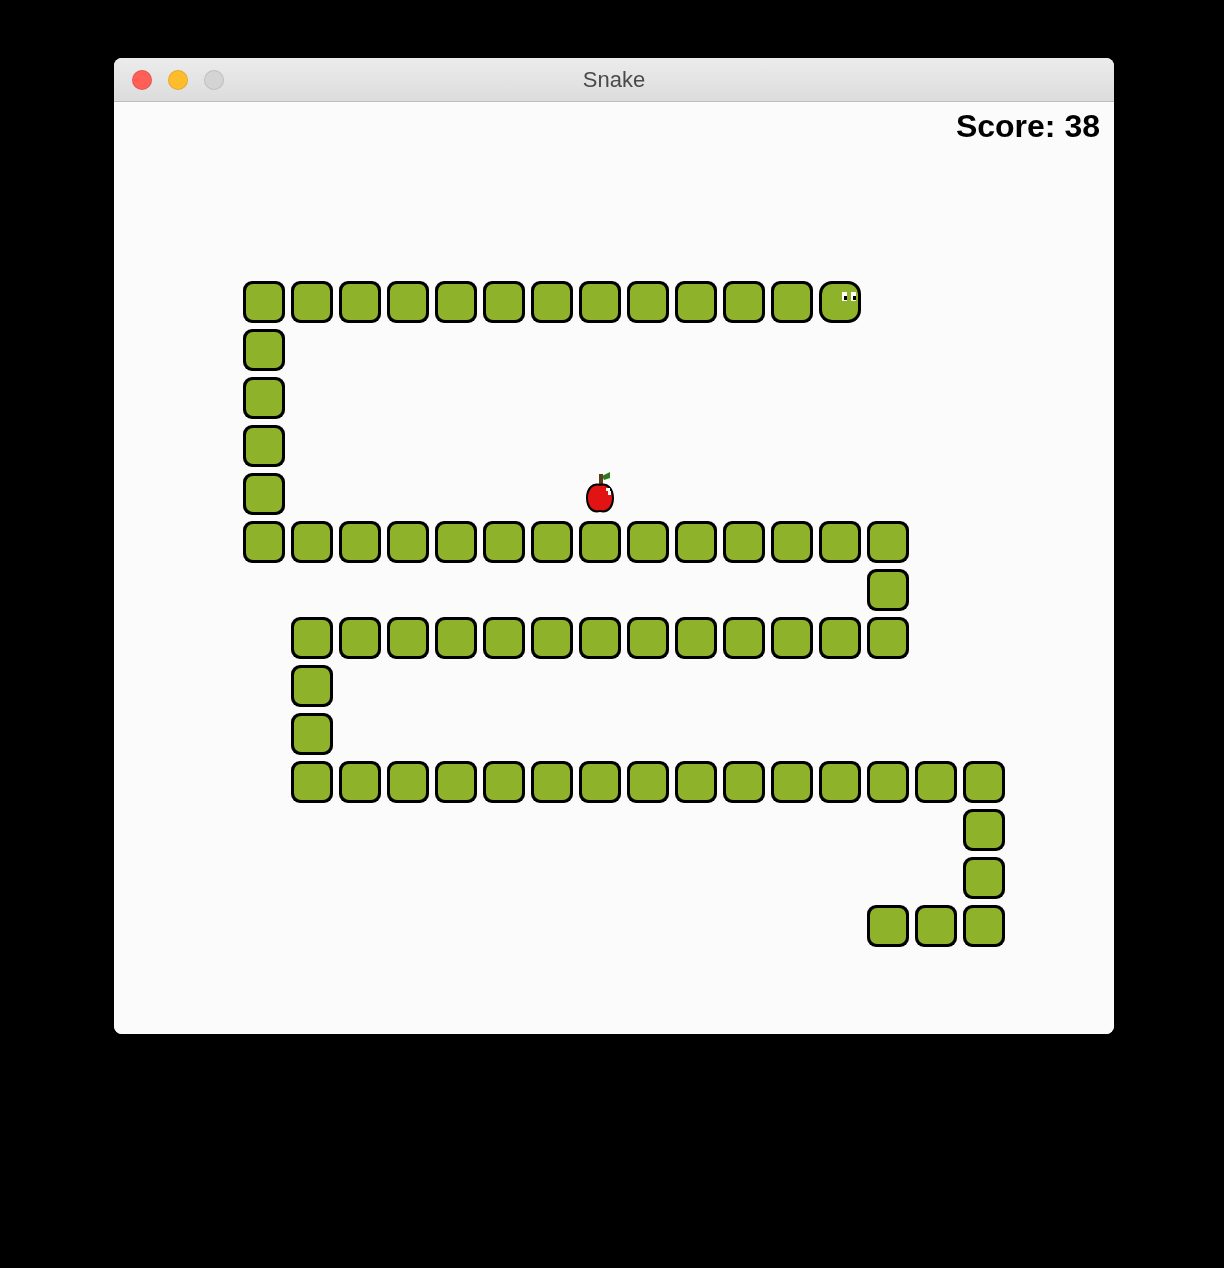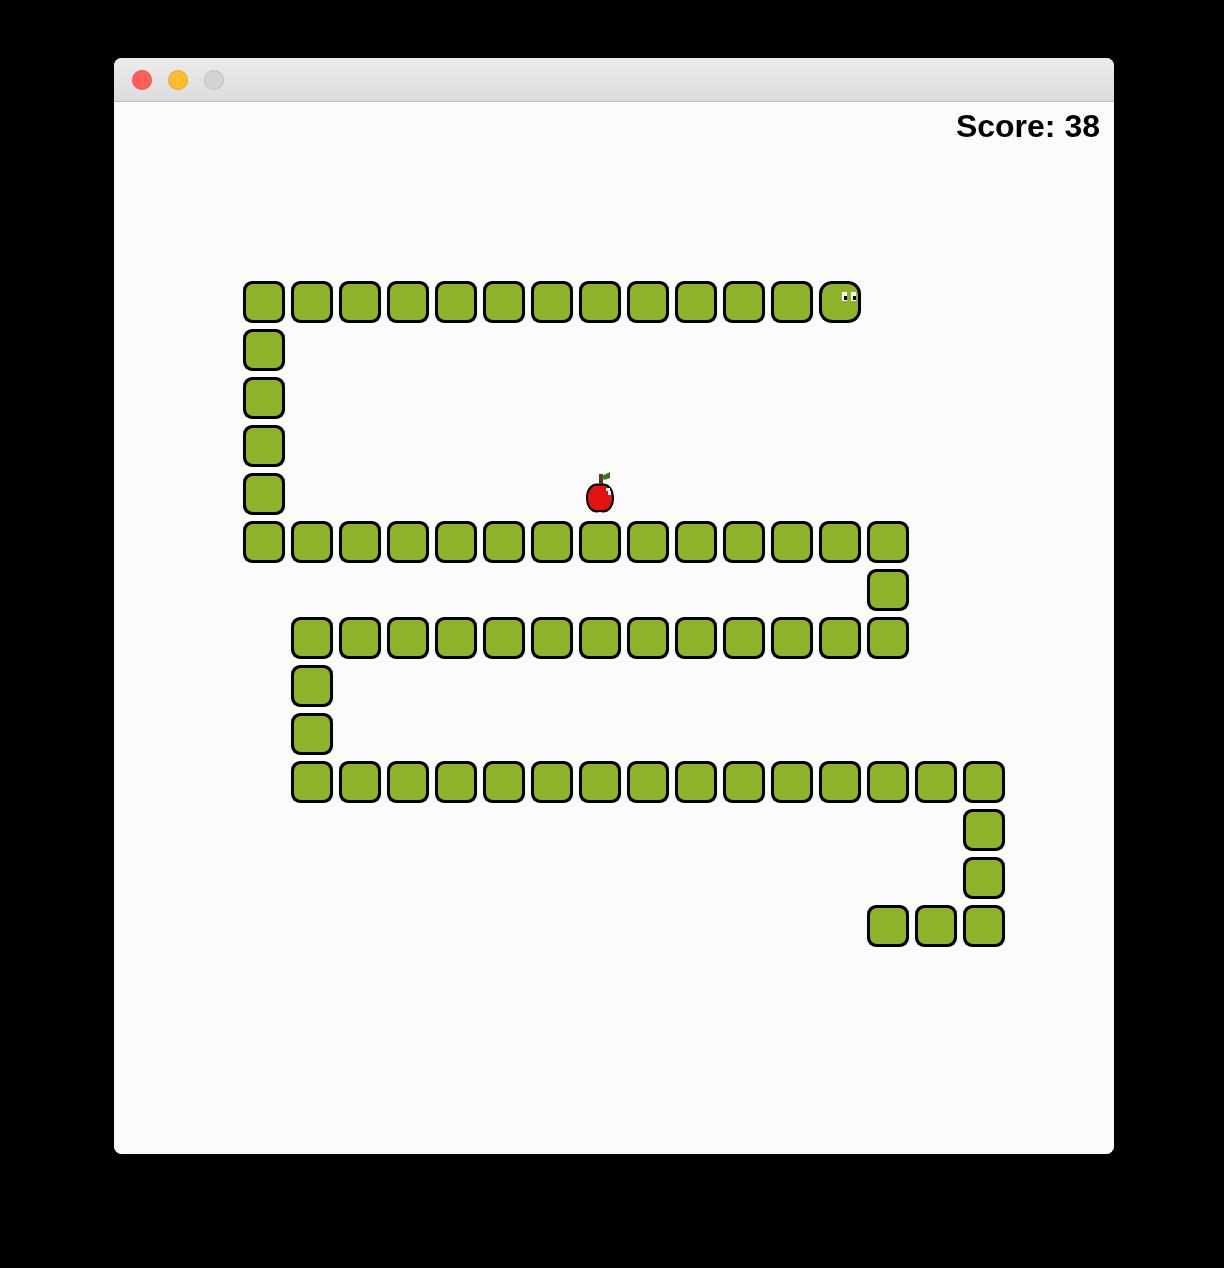--- a/index.html
+++ b/index.html
@@ -45,21 +45,21 @@
       position: absolute;
       left: 0; right: 0;
       text-align: center;
       font-size: 22px;
       color: #4a4a4a;
       pointer-events: none;
     }
     .content {
       background: #fbfbfb;
       position: relative;
-      height: 1052px;
+      height: 932px;
     }
     .score {
       position: absolute;
       top: 6px;
       right: 14px;
       font-size: 32px;
       font-weight: 700;
       color: #000;
     }
     .board {
@@ -80,20 +80,21 @@
 </head>
 <body>
 
 <div class="window">
   <div class="titlebar">
     <div class="traffic">
       <div class="tl red"></div>
       <div class="tl yellow"></div>
       <div class="tl gray"></div>
     </div>
+    <div class="title">Snake</div>
   </div>
   <div class="content">
     <div class="score">
       <span>Score:</span>
       <span>38</span>
     </div>
     <div class="board" id="board">
         <div class="seg" style="left: 672px; top: 144px;">
           <svg width="48" height="48" viewBox="0 0 48 48">
       <rect x="3" y="3" width="42" height="42" rx="13" ry="13" fill="#000000"></rect>

